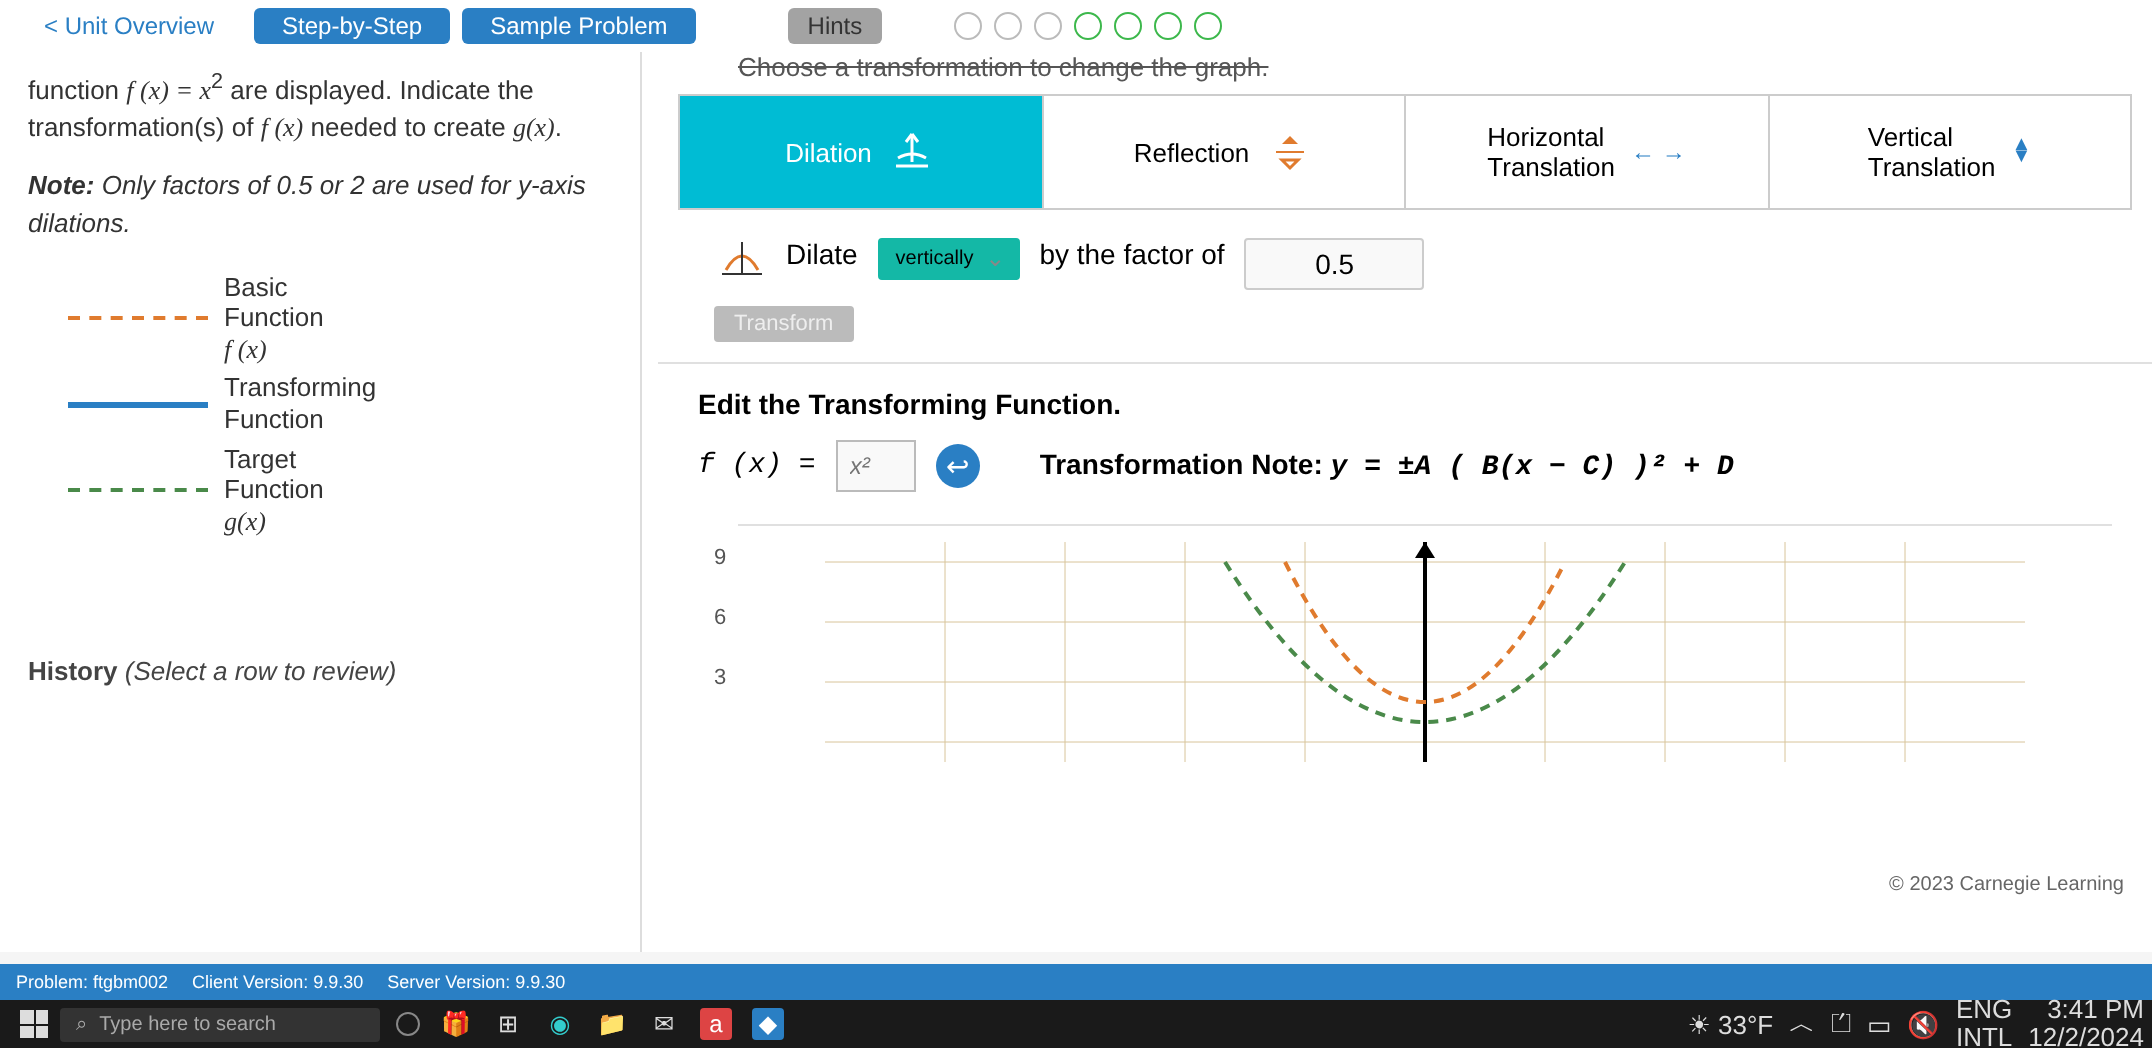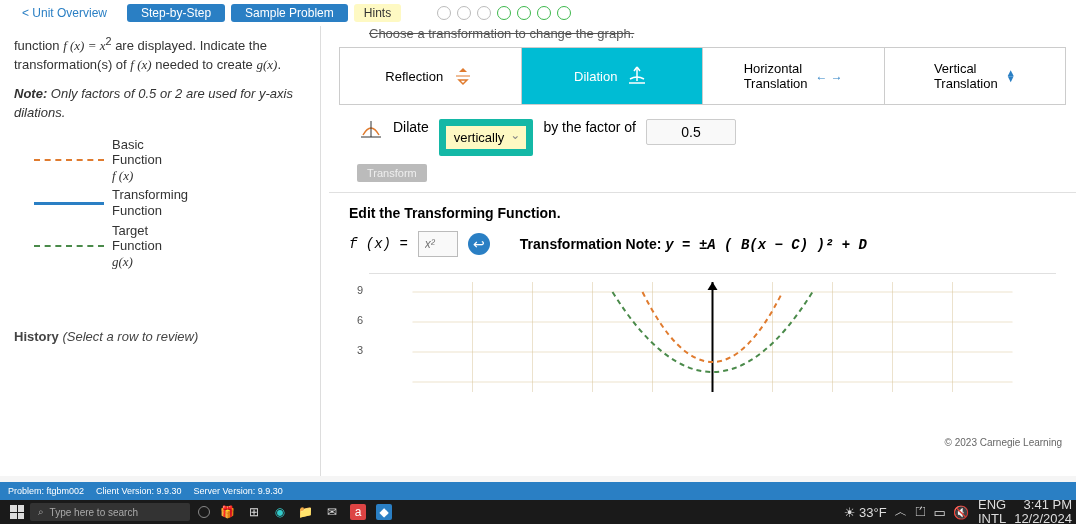--- a/index.html
+++ b/index.html
@@ -2,21 +2,21 @@
 <html><head>
   <meta charset="utf-8">
   <style>
     * { box-sizing: border-box; margin: 0; padding: 0; }
     body { font-family: "Segoe UI", Arial, sans-serif; width: 1076px; height: 524px; background: #f5f5f5; overflow: hidden; position: relative; }
     
     .top-tabs { display: flex; gap: 6px; padding: 3px 8px; background: #fff; align-items: center; height: 26px; }
     .tab { padding: 2px 14px; border-radius: 3px; font-size: 12px; cursor: pointer; }
     .tab.link { color: #2a7fc4; }
     .tab.blue { background: #2a7fc4; color: #ffffff; }
-    .tab.hints { background: #fef9c3; color: #333; padding: 2px 10px; }
+    .tab.hints { background: #a3a3a3; color: #333; padding: 2px 10px; margin-left: 40px; }
     .progress-dots { display: flex; gap: 6px; margin-left: 30px; }
     .dot { width: 14px; height: 14px; border: 1.5px solid #bbb; border-radius: 50%; }
     .dot.g { border-color: #3db84c; }
     
     .main-area { display: flex; height: 450px; }
     
     .left-panel { width: 320px; padding: 8px 14px; background: #fff; font-size: 13px; color: #333; }
     .instr { margin-bottom: 10px; line-height: 1.4; }
     .instr .math { font-style: italic; font-family: Georgia, serif; }
     .note { margin-bottom: 14px; line-height: 1.5; font-style: italic; }
@@ -40,21 +40,21 @@
     
     .trans-tabs { display: flex; border: 1px solid #ccc; margin: 0 10px; height: 58px; }
     .trans-tab { flex: 1; display: flex; align-items: center; justify-content: center; gap: 8px; border-right: 1px solid #ccc; font-size: 13px; cursor: pointer; position: relative; }
     .trans-tab:last-child { border-right: none; }
     .trans-tab.active { background: #00bcd4; color: #fff; }
     .trans-icon { width: 24px; height: 24px; display: flex; align-items: center; justify-content: center; font-size: 16px; }
     .trans-arrows { color: #2a7fc4; font-size: 12px; }
     .vert-arrows { display: flex; flex-direction: column; color: #2a7fc4; line-height: 0.6; font-size: 10px; }
     
     .dilate-row { display: flex; align-items: flex-start; gap: 10px; padding: 14px 20px 4px 30px; font-size: 14px; }
-    .dilate-row .select { border: 7px solid #14b8a6; padding: 4px 22px 4px 8px; background: #fef9c3; position: relative; font-size: 13px; border-radius: 2px; }
+    .dilate-row .select { border: 1px solid #14b8a6; padding: 4px 22px 4px 8px; background: #14b8a6; position: relative; font-size: 10px; border-radius: 2px; }
     .dilate-row .select::after { content: "⌄"; position: absolute; right: 6px; top: 2px; color: #888; font-size: 12px; }
     .dilate-row .factor-input { border: 1px solid #ccc; width: 90px; padding: 4px 8px; text-align: center; background: #f9f9f9; border-radius: 2px; }
     .dilate-icon svg { width: 24px; height: 20px; }
     
     .transform-btn { margin: 4px 0 0 28px; background: #bbb; color: #eee; padding: 3px 10px; font-size: 11px; border-radius: 2px; display: inline-block; }
     
     .edit-section { padding: 12px 20px 8px 20px; border-top: 1px solid #e0e0e0; margin-top: 10px; }
     .edit-title { font-size: 14px; font-weight: 700; margin-bottom: 10px; }
     .edit-row { display: flex; align-items: center; gap: 10px; font-size: 14px; }
     .edit-row .math { font-style: italic; font-family: Liberation Mono, monospace; }
@@ -123,38 +123,38 @@
     </div>
     <div class="history">
       <b>History</b><span> (Select a row to review)</span>
     </div>
   </div>
 
   <div class="right-panel">
     <div class="instruction">Choose a transformation to change the graph.</div>
 
     <div class="trans-tabs">
-      <div class="trans-tab">
-        <span>Reflection</span>
-        <span class="trans-icon" style="color:#e07b2e;">
-          <svg width="20" height="20" viewBox="0 0 20 20">
-              <path d="M10 2 L6 6 L14 6 Z" fill="#e07b2e"></path>
-              <line x1="3" y1="10" x2="17" y2="10" stroke="#e07b2e" stroke-width="1"></line>
-              <path d="M10 18 L6 14 L14 14 Z" fill="none" stroke="#e07b2e" stroke-width="1.5"></path>
-            </svg>
-        </span>
-      </div>
       <div class="trans-tab active">
         <span>Dilation</span>
         <span class="trans-icon">
           <svg width="22" height="22" viewBox="0 0 22 22">
               <line x1="11" y1="2" x2="11" y2="16" stroke="#fff" stroke-width="1.5"></line>
               <path d="M11 2 L8 6 M11 2 L14 6" stroke="#fff" stroke-width="1.5" fill="none"></path>
               <line x1="3" y1="18" x2="19" y2="18" stroke="#fff" stroke-width="1.5"></line>
               <path d="M4 14 Q11 10 18 14" stroke="#fff" stroke-width="1.5" fill="none"></path>
+            </svg>
+        </span>
+      </div>
+      <div class="trans-tab">
+        <span>Reflection</span>
+        <span class="trans-icon" style="color:#e07b2e;">
+          <svg width="20" height="20" viewBox="0 0 20 20">
+              <path d="M10 2 L6 6 L14 6 Z" fill="#e07b2e"></path>
+              <line x1="3" y1="10" x2="17" y2="10" stroke="#e07b2e" stroke-width="1"></line>
+              <path d="M10 18 L6 14 L14 14 Z" fill="none" stroke="#e07b2e" stroke-width="1.5"></path>
             </svg>
         </span>
       </div>
       <div class="trans-tab">
         <span style="text-align:left;">Horizontal<br>Translation</span>
         <span class="trans-arrows">← →</span>
       </div>
       <div class="trans-tab">
         <span style="text-align:left;">Vertical<br>Translation</span>
         <span class="vert-arrows">

